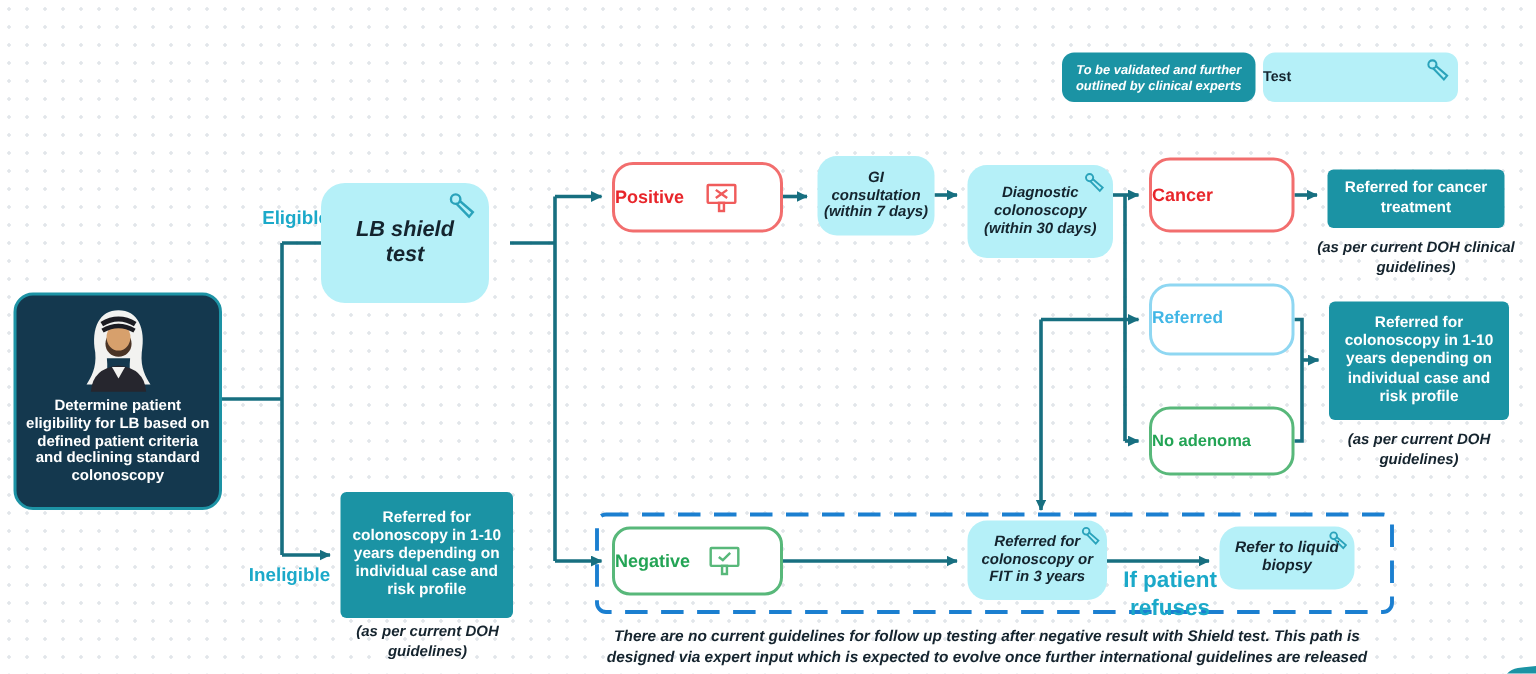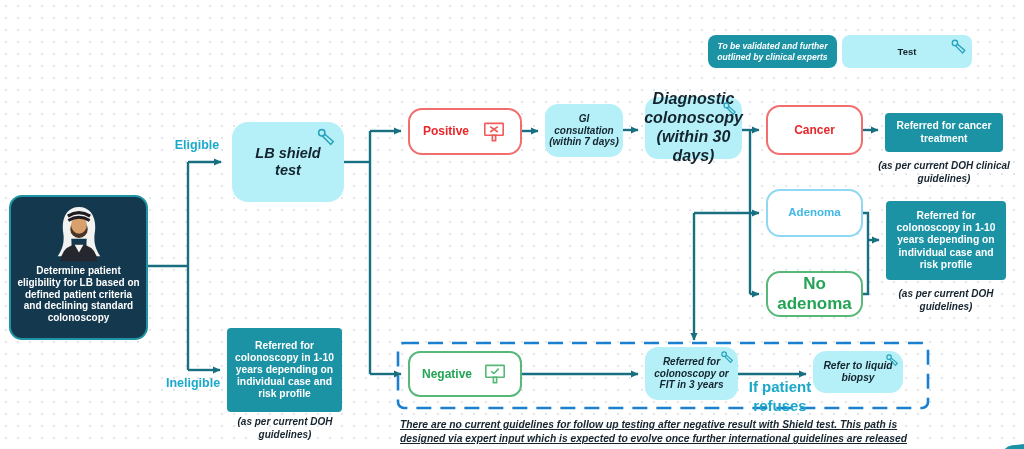--- a/index.html
+++ b/index.html
@@ -4,35 +4,35 @@
 <style>
   html,body{margin:0;padding:0;}
   #stage{
     position:relative;width:1024px;height:449px;overflow:hidden;
     background:#ffffff;
     background-image:radial-gradient(circle,#e2e6ea 1px,transparent 1.3px);
     background-size:12px 12px;
     font-family:"Liberation Sans",sans-serif;
     -webkit-font-smoothing:antialiased;
   }
-  .box{position:absolute;box-sizing:border-box;display:flex;align-items:center;justify-content:center;
+  .box{position:absolute;box-sizing:border-box;display:flex;align-items:center;justify-content:flex-start;
        text-align:center;font-weight:bold;color:#14242e;line-height:1.18;}
   .cyan{background:#b5f0f8;border-radius:13px;font-style:italic;}
   .teal{background:#1b93a4;color:#ffffff;border-radius:4px;}
   .outline{background:#ffffff;border-radius:14px;border:2px solid;}
   .outline.red{border-color:#f26e6e;color:#e8262b;}
   .outline.green{border-color:#58b87a;color:#23a455;}
   .outline.blue{border-color:#8fd7f2;color:#41b7e6;}
   .darkbox{background:#14384e;border:2.5px solid #1d93a5;border-radius:13px;color:#ffffff;
            flex-direction:column;justify-content:flex-start;padding:6px 6px 8px;}
   .caption{position:absolute;font-weight:bold;font-style:italic;color:#15242e;text-align:center;line-height:1.25;}
   .branch-label{position:absolute;font-weight:bold;color:#1ba9c9;font-size:12.5px;text-align:center;}
   .corner-icon{position:absolute;top:3px;right:4px;}
   svg.lines{position:absolute;left:0;top:0;pointer-events:none;}
-  .footnote{position:absolute;font-weight:bold;font-style:italic;color:#15242e;font-size:10.3px;line-height:1.4;text-align:left;text-decoration:underline;}
+  .footnote{position:absolute;font-weight:bold;font-style:italic;color:#15242e;font-size:10.3px;line-height:1.4;text-align:center;}
   .legend-note{background:#1b93a4;color:#fff;border-radius:8px;font-style:italic;font-size:8.6px;padding:2px;}
   .legend-test{background:#b5f0f8;border-radius:8px;font-size:9.5px;}
   .cut-shape{position:absolute;left:1002px;top:444px;width:46px;height:22px;background:#1b93a4;border-radius:11px;transform:rotate(-6deg);}
 </style>
 </head>
 <body>
 
 <div id="stage">
 
   <svg class="lines" width="1024" height="449">
@@ -91,21 +91,21 @@
         <path d="M13 60 Q14 44 32 42 Q50 44 51 60 Z" fill="#26262e"></path>
         <path d="M27.5 43 L32 51 L36.5 43 Z" fill="#f2f2f0"></path>
       </svg>
     </span>
     <span>Determine patient eligibility for LB based on defined patient criteria and declining standard colonoscopy</span>
   </div>
 
   <div class="branch-label" style="left:166px;top:138px;width:62px;">Eligible</div>
   <div class="branch-label" style="left:158px;top:376px;width:70px;">Ineligible</div>
 
-  <div class="box cyan" style="left:232px;top:122px;width:112px;height:80px;border-radius:16px;font-size:14.5px;padding:4px 10px;">
+  <div class="box cyan" style="left:214px;top:122px;width:112px;height:80px;border-radius:16px;font-size:14.5px;padding:4px 10px;">
     <span>LB shield test</span>
     <span class="corner-icon" style="top:5px;right:7px;">
       <svg width="21" height="21" viewBox="0 0 20 20" fill="none" stroke="#2aa3bb" stroke-width="1.5">
         <circle cx="5.5" cy="5.5" r="3"></circle>
         <path d="M7.6 6.2 L16.4 13.8 L14 16.6 L5.8 8.2"></path>
       </svg>
     </span>
   </div>
 
   <div class="box outline red" style="left:408px;top:108px;width:114px;height:47px;font-size:12px;gap:12px;">
@@ -116,43 +116,43 @@
         <path d="M8.5 7 L15.5 12 M15.5 7 L8.5 12"></path>
         <rect x="10.5" y="15" width="3" height="5"></rect>
       </svg>
     </span>
   </div>
 
   <div class="box cyan" style="left:545px;top:104px;width:78px;height:53px;font-size:10px;padding:2px 4px;">
     <span>GI consultation (within 7 days)</span>
   </div>
 
-  <div class="box cyan" style="left:645px;top:97px;width:97px;height:62px;font-size:16px;padding:2px 6px;">
+  <div class="box cyan" style="left:645px;top:110px;width:97px;height:62px;font-size:10px;padding:2px 6px;">
     <span>Diagnostic colonoscopy (within 30 days)</span>
     <span class="corner-icon" style="top:4px;right:4px;">
       <svg width="16" height="16" viewBox="0 0 20 20" fill="none" stroke="#2aa3bb" stroke-width="1.6">
         <circle cx="5.5" cy="5.5" r="3"></circle>
         <path d="M7.6 6.2 L16.4 13.8 L14 16.6 L5.8 8.2"></path>
       </svg>
     </span>
   </div>
 
   <div class="box outline red" style="left:766px;top:105px;width:97px;height:50px;font-size:12px;">
     <span>Cancer</span>
   </div>
 
   <div class="box teal" style="left:885px;top:113px;width:118px;height:39px;font-size:10.3px;padding:2px 6px;">
     <span>Referred for cancer treatment</span>
   </div>
   <div class="caption" style="left:878px;top:160px;width:132px;font-size:10px;">(as per current DOH clinical guidelines)</div>
 
   <div class="box outline blue" style="left:766px;top:189px;width:97px;height:48px;font-size:11.5px;">
-    <span>Adenoma</span>
-  </div>
-  <div class="box outline green" style="left:766px;top:271px;width:97px;height:46px;font-size:17px;">
+    <span>Referred</span>
+  </div>
+  <div class="box outline green" style="left:766px;top:271px;width:97px;height:46px;font-size:11px;">
     <span>No adenoma</span>
   </div>
 
   <div class="box teal" style="left:886px;top:201px;width:120px;height:79px;font-size:10.3px;padding:4px 8px;">
     <span>Referred for colonoscopy in 1-10 years depending on individual case and risk profile</span>
   </div>
   <div class="caption" style="left:882px;top:288px;width:128px;font-size:10px;">(as per current DOH guidelines)</div>
 
   <div class="box teal" style="left:227px;top:328px;width:115px;height:84px;font-size:10.3px;padding:4px 8px;">
     <span>Referred for colonoscopy in 1-10 years depending on individual case and risk profile</span>

